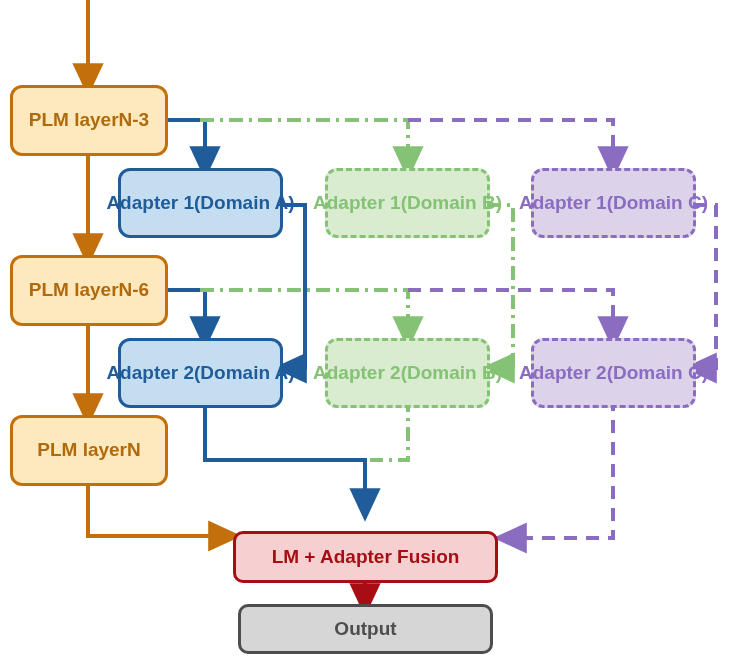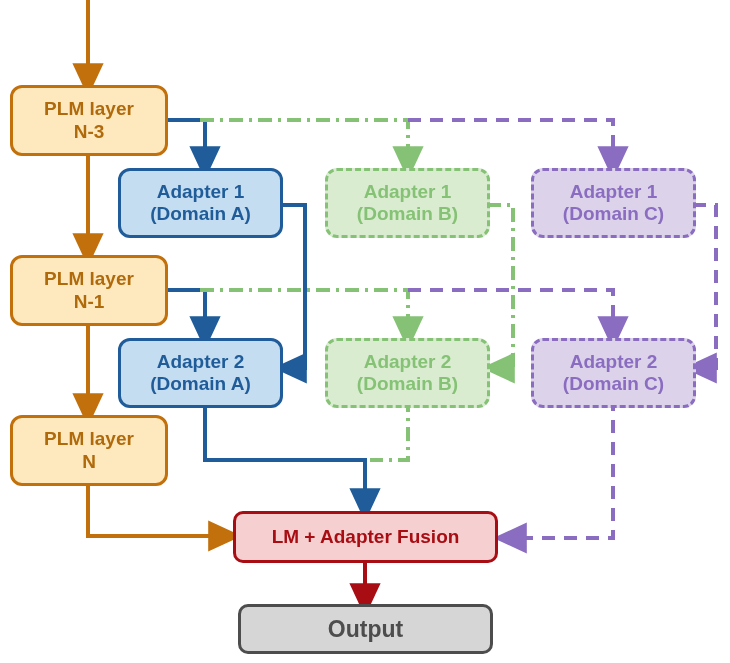--- a/index.html
+++ b/index.html
@@ -1,28 +1,28 @@
 <!DOCTYPE html>
 <html><head>
 <meta charset="utf-8">
 <style>
   html,body{margin:0;padding:0;background:#ffffff;}
   body{width:730px;height:663px;font-family:"Liberation Sans",sans-serif;}
   #stage{position:relative;width:730px;height:663px;overflow:hidden;background:#fff;}
   svg#wires{position:absolute;left:0;top:0;width:730px;height:663px;}
-  .node{position:absolute;box-sizing:border-box;display:flex;flex-direction:column;
+  .node{position:absolute;box-sizing:border-box;display:flex;flex-direction:row;
         align-items:center;justify-content:center;text-align:center;
         font-weight:bold;line-height:1.16;border-radius:12px;}
   .node .l1,.node .l2{display:block;white-space:nowrap;}
   .plm{background:#fde9bd;border:3px solid #c2700c;color:#b06a0b;font-size:19px;}
   .adpA{background:#c5ddf0;border:3px solid #1f5c99;color:#1f5c99;font-size:19px;}
   .adpB{background:#d9ecd0;border:3px dashed #85c275;color:#85c275;font-size:19px;}
   .adpC{background:#dcd3ea;border:3px dashed #8a6cc0;color:#8a6cc0;font-size:19px;}
-  .fusion{background:#f6d0d0;border:3px solid #a80d14;color:#a80d14;font-size:19px;border-radius:10px;}
-  .output{background:#d6d6d6;border:3px solid #4d4d4d;color:#4d4d4d;font-size:23px;border-radius:10px;}
+  .fusion{background:#f6d0d0;border:3px solid #a80d14;color:#a80d14;font-size:19px;border-radius:10px;margin-top:20px;}
+  .output{background:#d6d6d6;border:3px solid #4d4d4d;color:#4d4d4d;font-size:19px;border-radius:10px;}
 </style>
 </head>
 <body>
 
 <div id="stage">
 
   <svg id="wires" viewBox="0 0 730 663" xmlns="http://www.w3.org/2000/svg">
     <defs>
       <marker id="ar-or" markerWidth="9" markerHeight="9" refX="4.2" refY="4.5" orient="auto" markerUnits="strokeWidth">
         <path d="M0,0.6 L8.4,4.5 L0,8.4 z" fill="#c2700c"></path>
@@ -67,21 +67,21 @@
     </g>
   </svg>
 
   <div class="node plm" style="left:10px;top:85px;width:158px;height:71px;">
     <span class="l1">PLM layer</span>
     <span class="l2">N-3</span>
   </div>
 
   <div class="node plm" style="left:10px;top:255px;width:158px;height:71px;">
     <span class="l1">PLM layer</span>
-    <span class="l2">N-1</span>
+    <span class="l2">N-6</span>
   </div>
 
   <div class="node plm" style="left:10px;top:415px;width:158px;height:71px;">
     <span class="l1">PLM layer</span>
     <span class="l2">N</span>
   </div>
 
   <div class="node adpA" style="left:118px;top:168px;width:165px;height:70px;">
     <span class="l1">Adapter 1</span>
     <span class="l2">(Domain A)</span>

